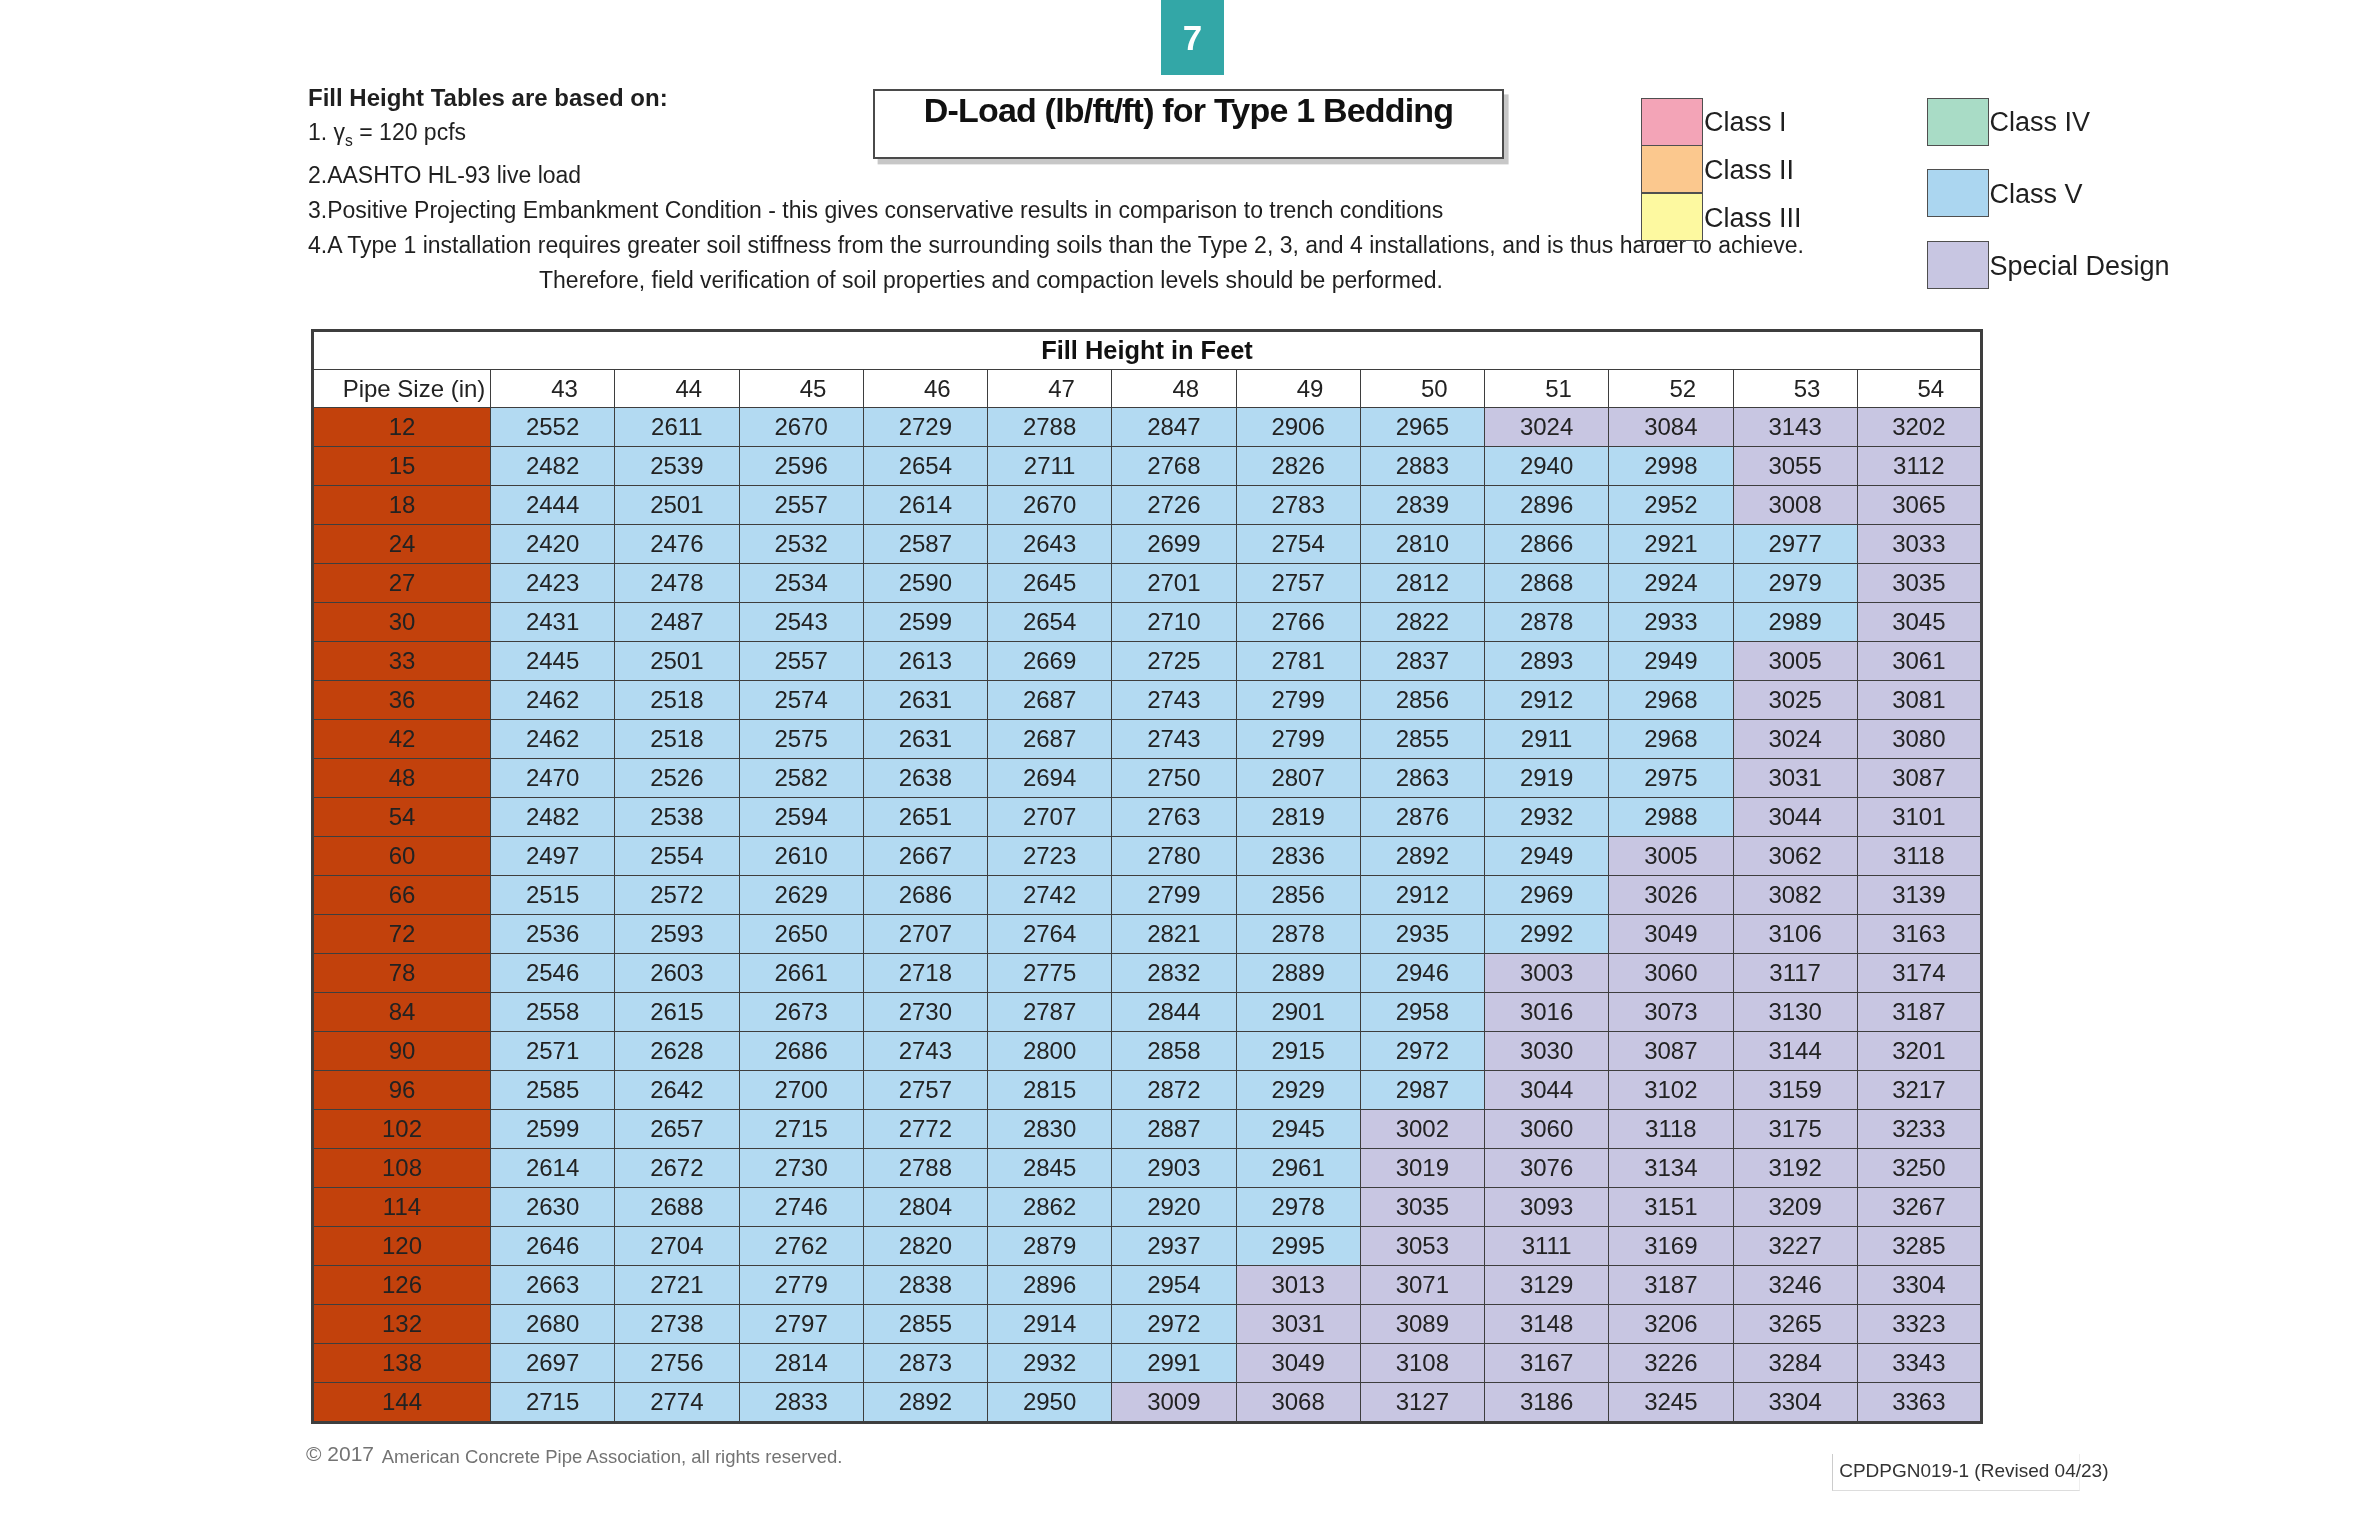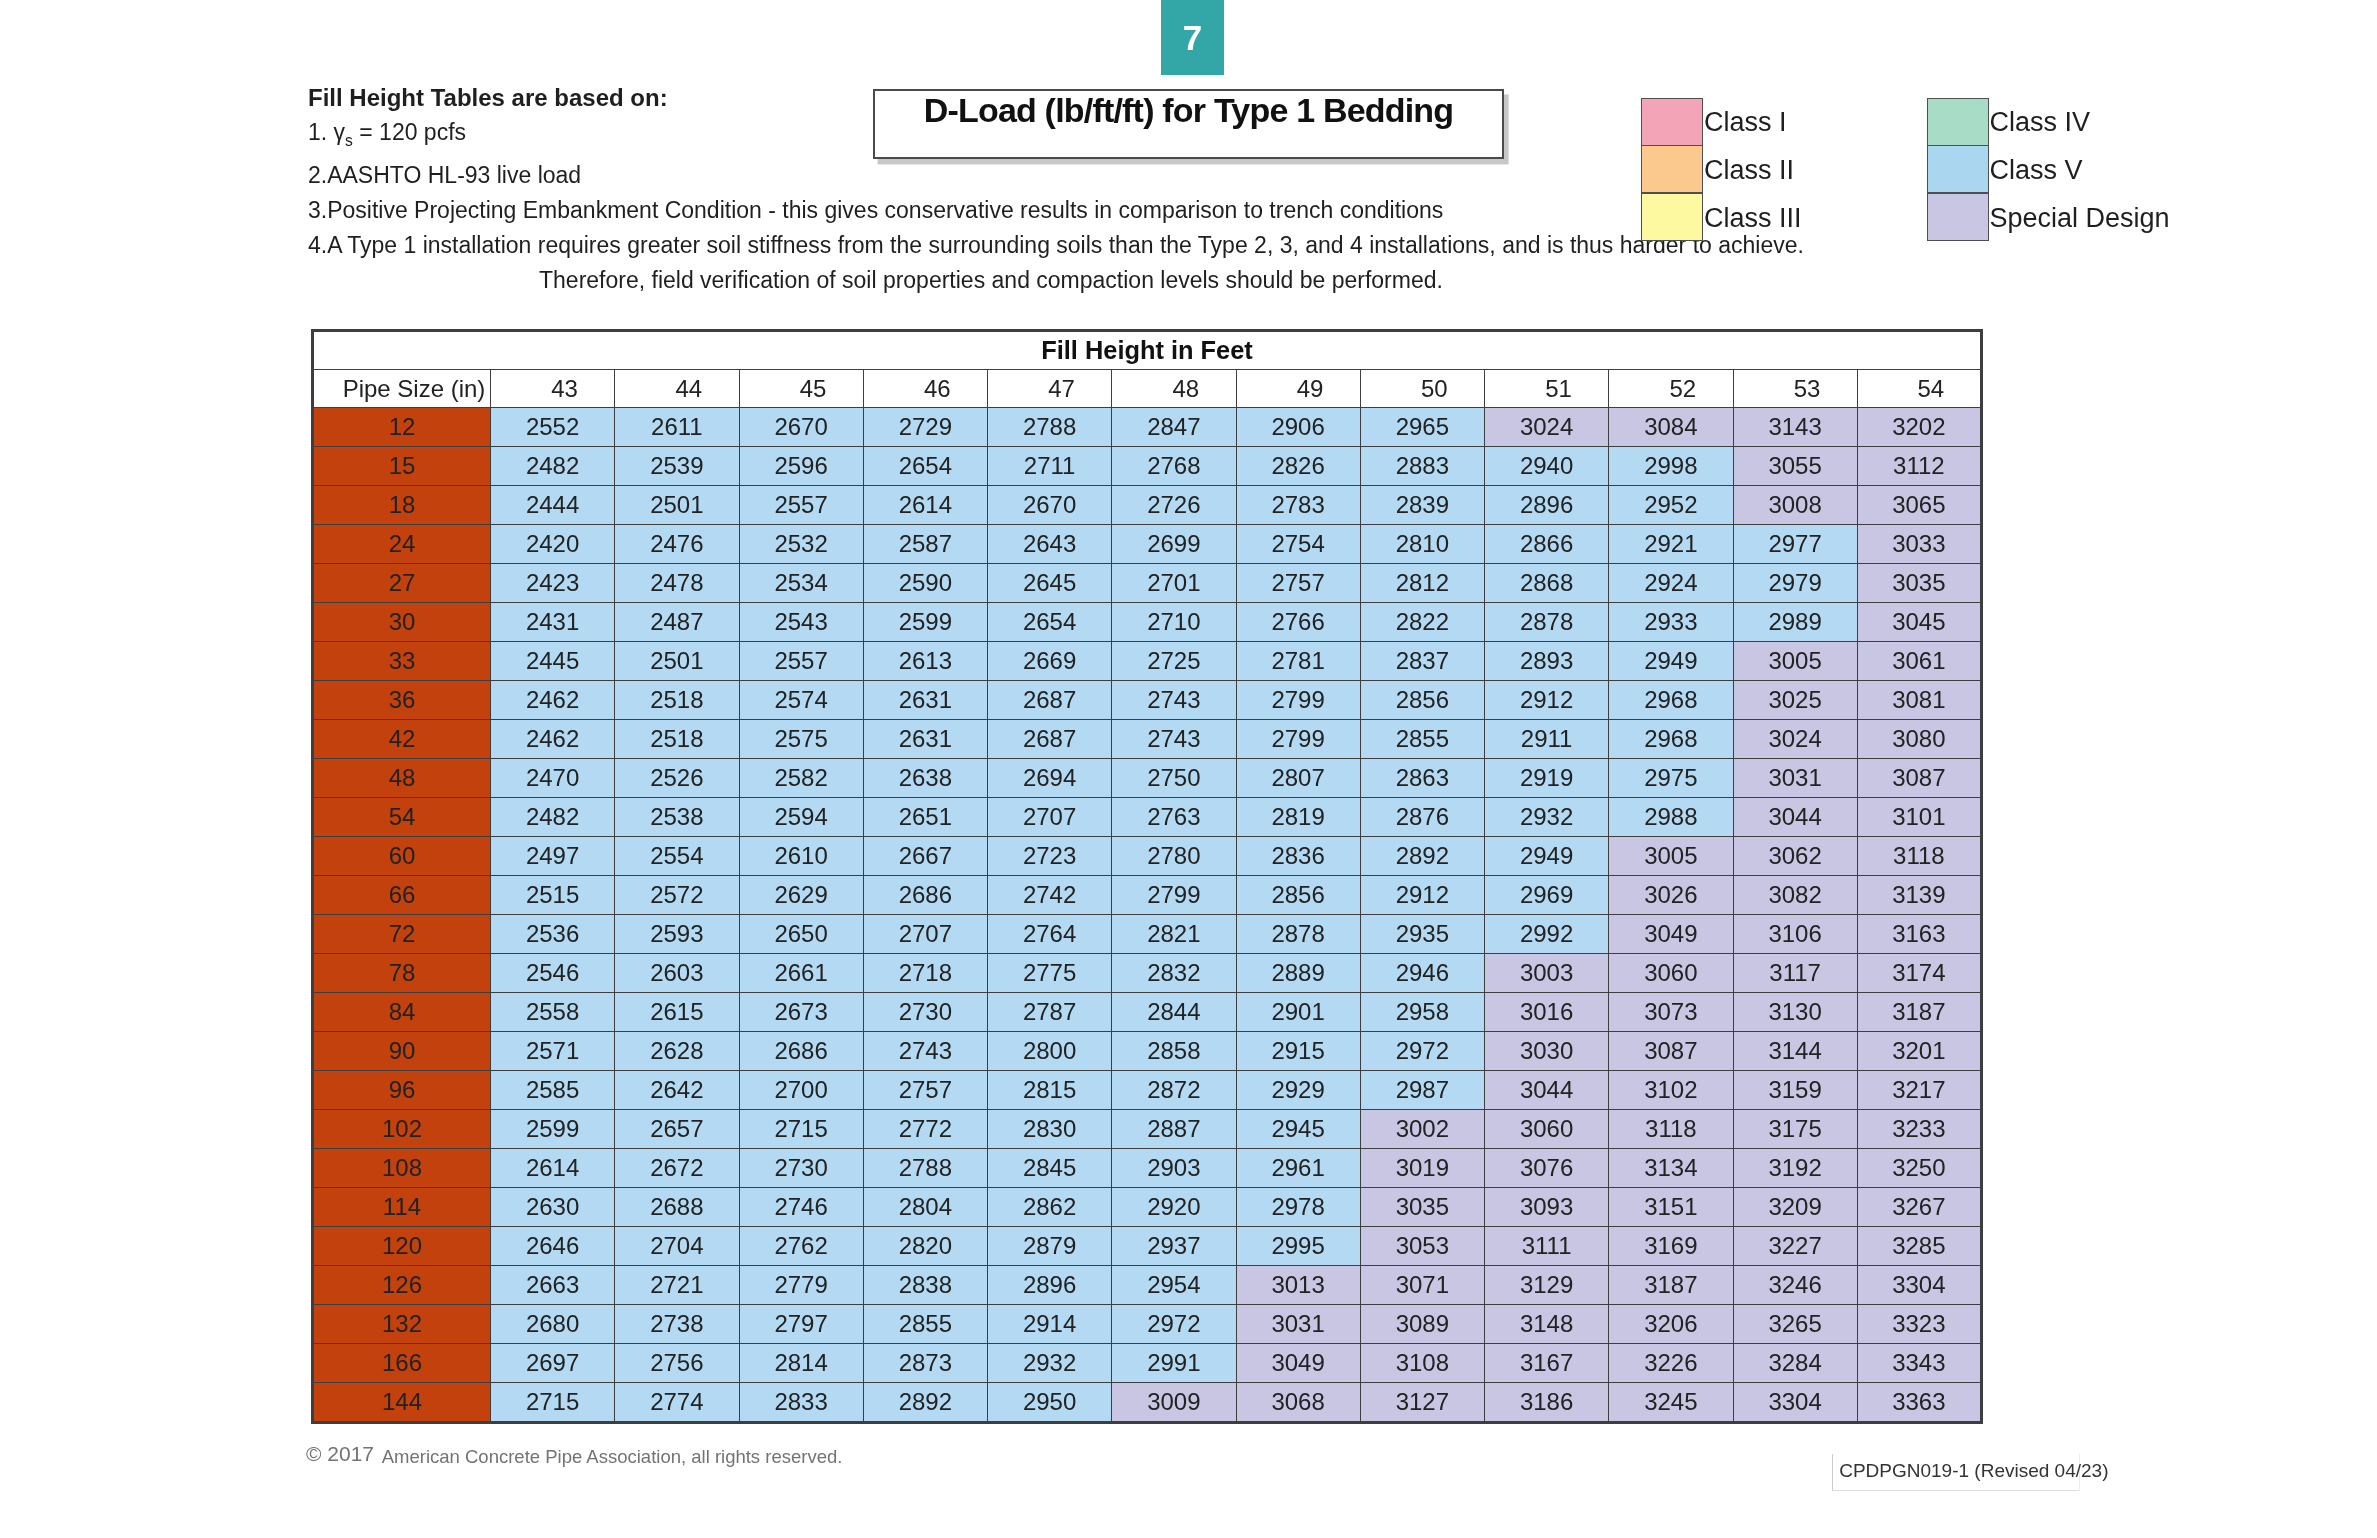--- a/index.html
+++ b/index.html
@@ -25,21 +25,21 @@
   .title-box {
     position:absolute; left:873px; top:89px; width:627px; height:66px;
     background:#ffffff; border:2.3px solid #4a4a4a; box-shadow:4.6px 5.4px 0 rgba(0,0,0,0.22);
     display:flex; align-items:flex-start; justify-content:center;
     font-weight:bold; font-size:34px; letter-spacing:-0.8px; color:#111;
   }
 
   
   .legend { position:absolute; left:1641px; top:98px; display:flex; }
   .legend-col { display:flex; flex-direction:column; }
-  .legend-col.second { margin-left:125px; }
+  .legend-col.second { margin-left:125px;gap:24px; }
   .legend-row { display:flex; align-items:center; height:48px; }
   .swatch { width:62px; height:48px; border:1.5px solid #4f4f4f; box-sizing:border-box; margin-top:-1.5px; flex:0 0 auto; }
   .legend-row:first-child .swatch { margin-top:0; }
   .legend-label { margin-left:1px; font-size:27px; color:#1f1f1f; white-space:nowrap; }
 
   
   .table-wrap { position:absolute; left:311px; top:311px;margin-top:18px; }
   .dtable { border-collapse:collapse; table-layout:fixed; width:1672px; border:3.1px solid #3e3e3e; background:#fff; }
   .dtable th, .dtable td {
     border:1.5px solid #3e3e3e; text-align:center; vertical-align:middle;
@@ -506,21 +506,21 @@
             <td class="cv">2914</td>
             <td class="cv">2972</td>
             <td class="sd">3031</td>
             <td class="sd">3089</td>
             <td class="sd">3148</td>
             <td class="sd">3206</td>
             <td class="sd">3265</td>
             <td class="sd">3323</td>
           </tr>
           <tr>
-            <th class="pipe">166</th>
+            <th class="pipe">138</th>
             <td class="cv">2697</td>
             <td class="cv">2756</td>
             <td class="cv">2814</td>
             <td class="cv">2873</td>
             <td class="cv">2932</td>
             <td class="cv">2991</td>
             <td class="sd">3049</td>
             <td class="sd">3108</td>
             <td class="sd">3167</td>
             <td class="sd">3226</td>

